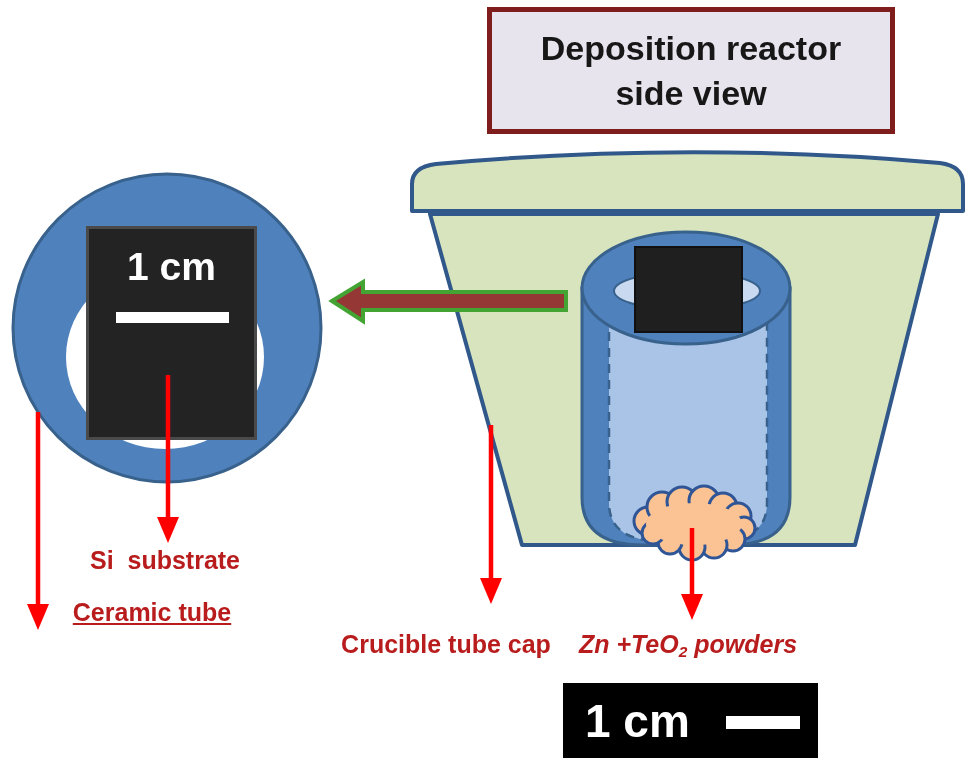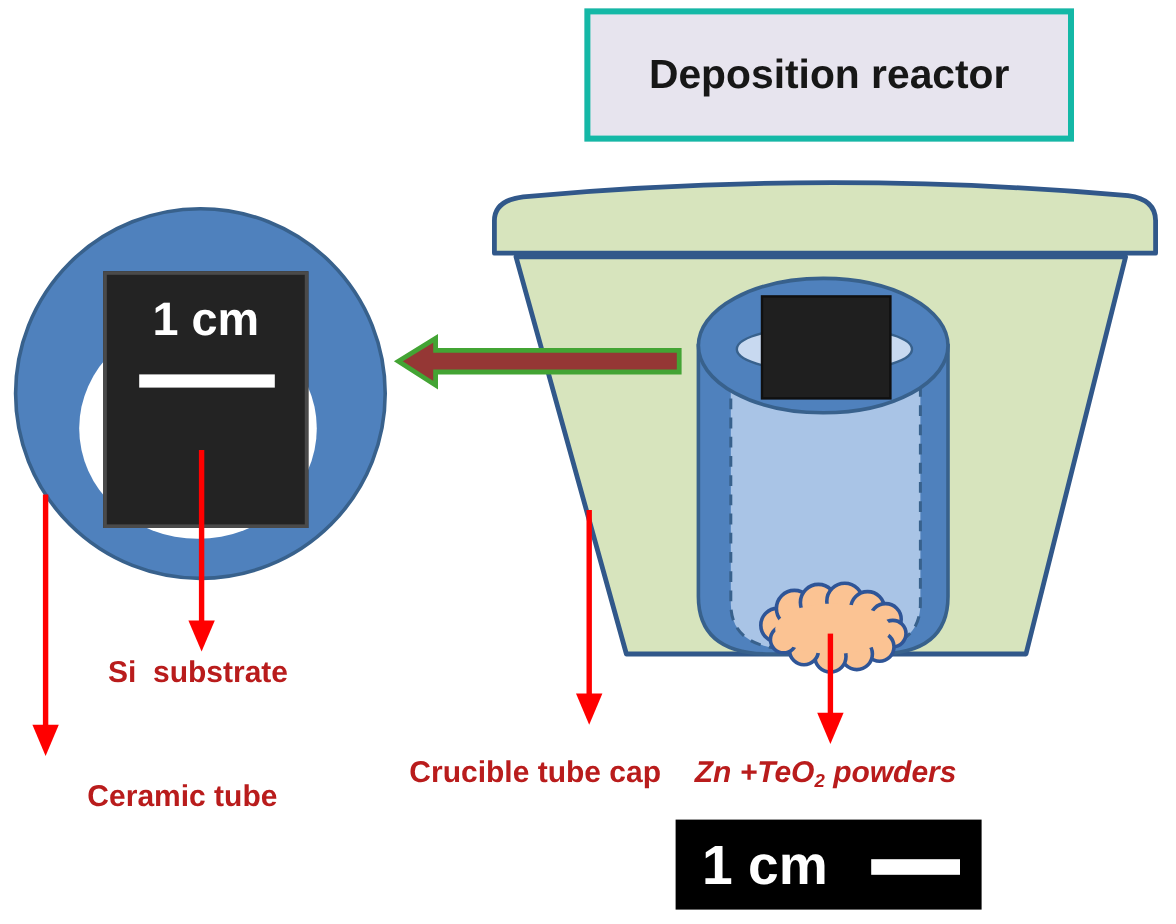--- a/index.html
+++ b/index.html
@@ -6,22 +6,22 @@
   #stage{
     position:relative;width:980px;height:770px;background:#ffffff;
     font-family:"Liberation Sans",sans-serif;overflow:hidden;
   }
   #stage svg{position:absolute;left:0;top:0;}
   #base-layer{z-index:1;}
   #arrow-layer{z-index:3;pointer-events:none;}
   .overlay{position:absolute;z-index:2;}
 
   .title-box{
-    left:487px;top:7px;width:408px;height:111px;box-sizing:border-box;
-    background:#E7E4EE;border:5px solid #14b8a6;
+    left:487px;top:7px;width:408px;height:127px;box-sizing:border-box;
+    background:#E7E4EE;border:5px solid #7f1d1d;
     display:flex;flex-direction:column;align-items:center;justify-content:center;
     text-align:center;
   }
   .title-line{font-size:34px;font-weight:700;color:#171717;line-height:45px;white-space:pre;}
 
   .substrate-inset{
     left:86px;top:226px;width:171px;height:214px;box-sizing:border-box;
     background:#232323;border:3px solid #4a4a4a;
   }
   .substrate-inset .scale-text{
@@ -41,21 +41,21 @@
   }
   .bottom-scale-box .scale-bar{
     width:74px;height:13px;background:#ffffff;margin-left:36px;margin-top:4px;
   }
 
   .diagram-label{
     position:absolute;transform:translateX(-50%);
     font-size:25px;font-weight:700;color:#b91c1c;white-space:pre;text-align:left;
   }
   .lbl-si{left:165px;top:546px;}
-  .lbl-ceramic{left:152px;top:650px;}
+  .lbl-ceramic{left:152px;top:598px;text-decoration:underline;}
   .lbl-crucible{left:446px;top:630px;}
   .lbl-powders{left:688px;top:630px;font-style:italic;}
   .sub-script{font-size:0.62em;vertical-align:baseline;position:relative;top:0.28em;}
 </style>
 </head>
 <body>
 
 <div id="stage">
 
   <svg id="base-layer" width="980" height="770" viewBox="0 0 980 770">
@@ -90,20 +90,21 @@
       <circle cx="714" cy="545" r="13"></circle>
       <circle cx="692" cy="547" r="13"></circle>
       <circle cx="670" cy="542" r="12"></circle>
       <circle cx="653" cy="533" r="11"></circle>
       <ellipse cx="694" cy="524" rx="48" ry="21" stroke="none"></ellipse>
     </g>
   </svg>
 
   <div class="overlay title-box">
     <div class="title-line">Deposition reactor</div>
+    <div class="title-line">side view</div>
   </div>
 
   <div class="overlay substrate-inset">
     <div class="scale-text">1 cm</div>
     <div class="scale-bar"></div>
   </div>
 
   <div class="overlay bottom-scale-box">
     <div class="scale-text">1 cm</div>
     <div class="scale-bar"></div>

